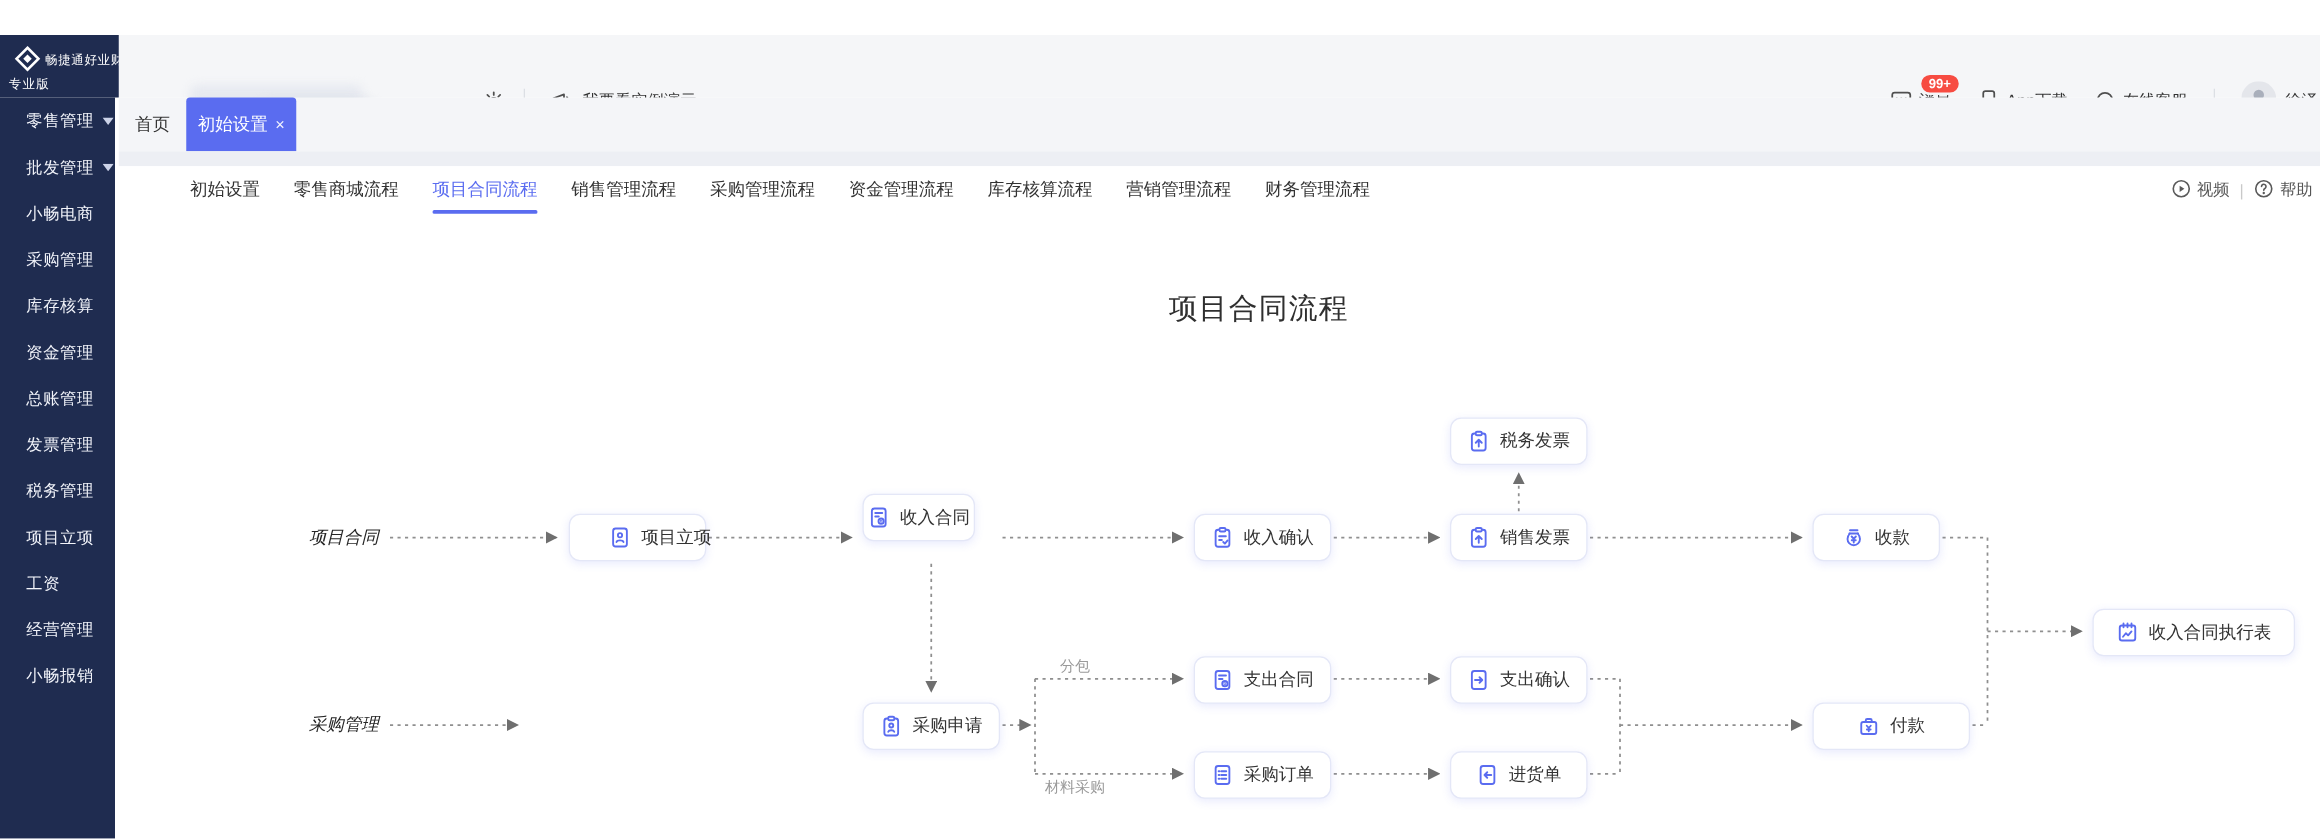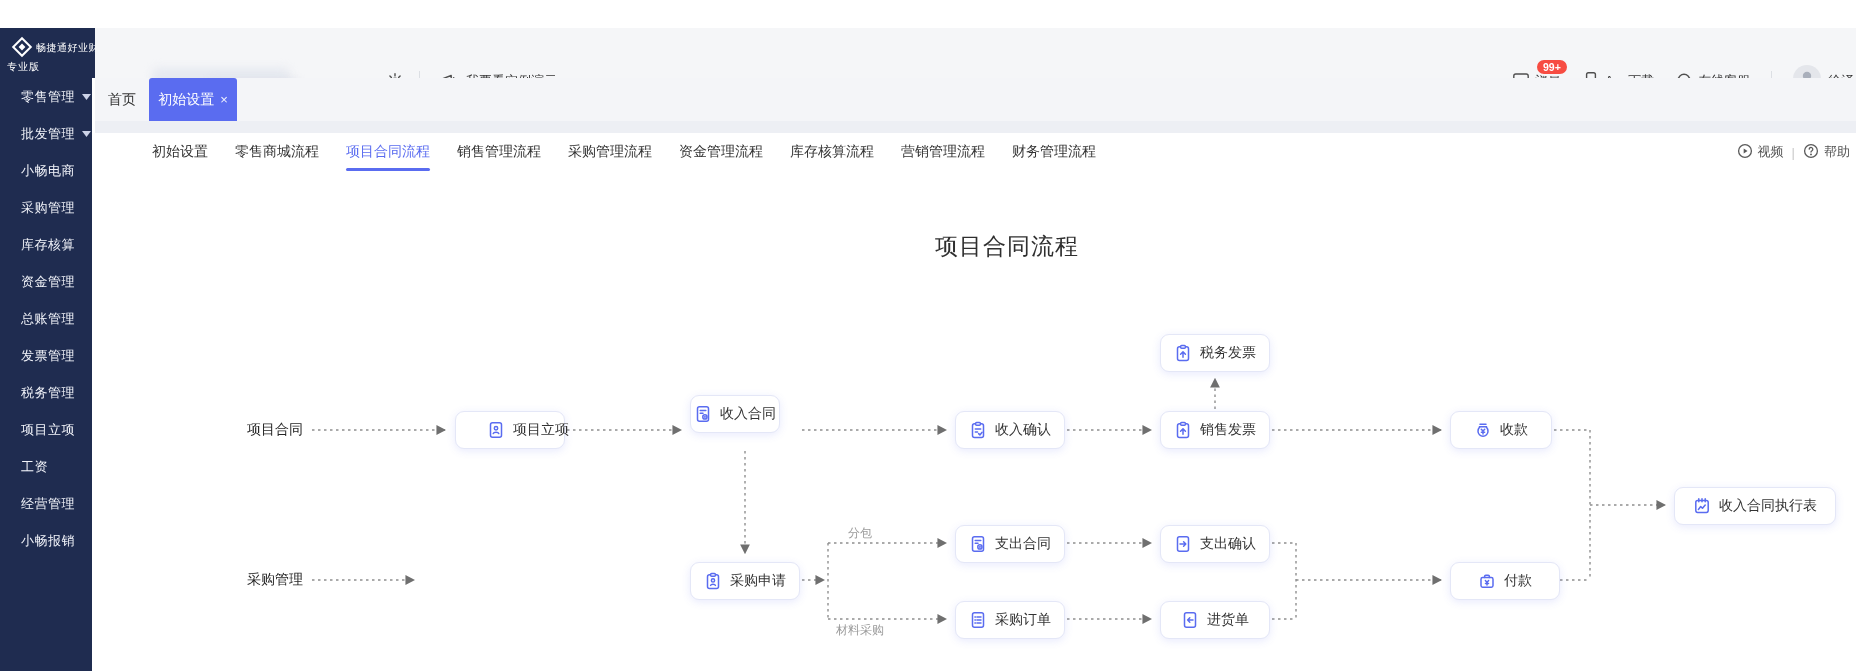--- a/index.html
+++ b/index.html
@@ -67,21 +67,21 @@
   
   .flow-layer{position:absolute;left:0;top:0;width:1856px;height:671px;}
   .flow-title{position:absolute;left:875px;top:231px;width:264px;text-align:center;font-size:23px;color:#2f2f2f;letter-spacing:1px;}
   .edges{position:absolute;left:0;top:0;pointer-events:none;}
   .flow-node{
     position:absolute;height:38px;background:#fff;border:1px solid #e4e7f7;border-radius:9px;
     box-shadow:0 2px 8px rgba(90,108,240,.14);display:flex;align-items:center;justify-content:center;gap:8px;
     font-size:14px;color:#333;cursor:pointer;box-sizing:border-box;white-space:nowrap;
   }
   .node-icon{display:inline-flex;width:18px;height:18px;}
-  .lane-label{position:absolute;transform:translateY(-50%);font-size:14px;color:#262626;white-space:nowrap;}
+  .lane-label{position:absolute;transform:translateY(-50%);font-size:14px;color:#262626;white-space:nowrap;font-style:italic;}
   .edge-label{position:absolute;transform:translateY(-50%);font-size:12px;color:#9a9a9a;white-space:nowrap;}
 </style>
 </head>
 <body>
 
 <div class="app">
 
   <div class="topbar">
     <div class="blur-blob blob1"></div>
     <div class="blur-blob blob2"></div>
@@ -415,21 +415,21 @@
     <span class="node-icon">
             <svg width="18" height="18" viewBox="0 0 18 18" fill="none" stroke="#5a6cf0" stroke-width="1.5" stroke-linecap="round" stroke-linejoin="round">
               <rect x="3.5" y="2.8" width="11" height="13.6" rx="2"></rect>
               <rect x="6.6" y="1.4" width="4.8" height="2.8" rx="1" fill="#fff"></rect>
               <circle cx="9" cy="8.4" r="1.6"></circle>
               <path d="M6.6 13.4c.5-1.6 4.3-1.6 4.8 0"></path>
             </svg>
           </span>
     <span class="node-label">采购申请</span>
   </div>
-        <div class="flow-node" style="left: 1450px; top: 562px; width: 110px;">
+        <div class="flow-node" style="left: 1450px; top: 562px; width: 126px;">
     <span class="node-icon">
             <svg width="18" height="18" viewBox="0 0 18 18" fill="none" stroke="#5a6cf0" stroke-width="1.5" stroke-linecap="round" stroke-linejoin="round">
               <rect x="3" y="5.6" width="12" height="9.6" rx="1.6"></rect>
               <path d="M6.6 5.6V4.4a1.2 1.2 0 0 1 1.2-1.2h2.4a1.2 1.2 0 0 1 1.2 1.2v1.2"></path>
               <path d="M7.4 8.6L9 10.4l1.6-1.8M9 10.4v2.6M7.5 11.6h3"></path>
             </svg>
           </span>
     <span class="node-label">付款</span>
   </div>
         <div class="flow-node" style="left: 955px; top: 601px; width: 110px;">

